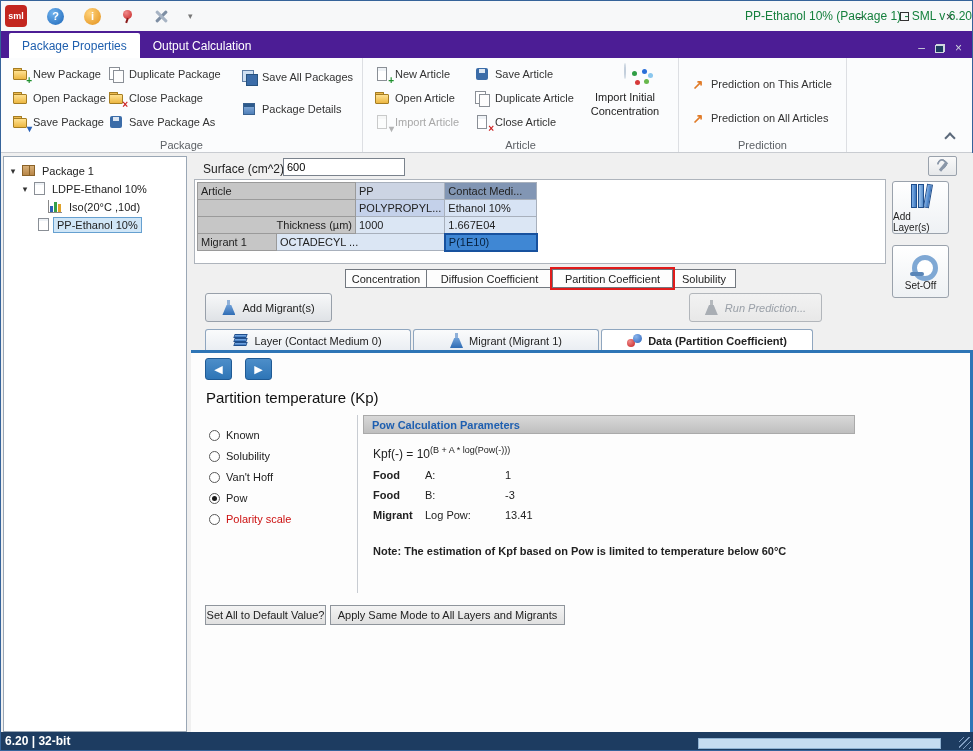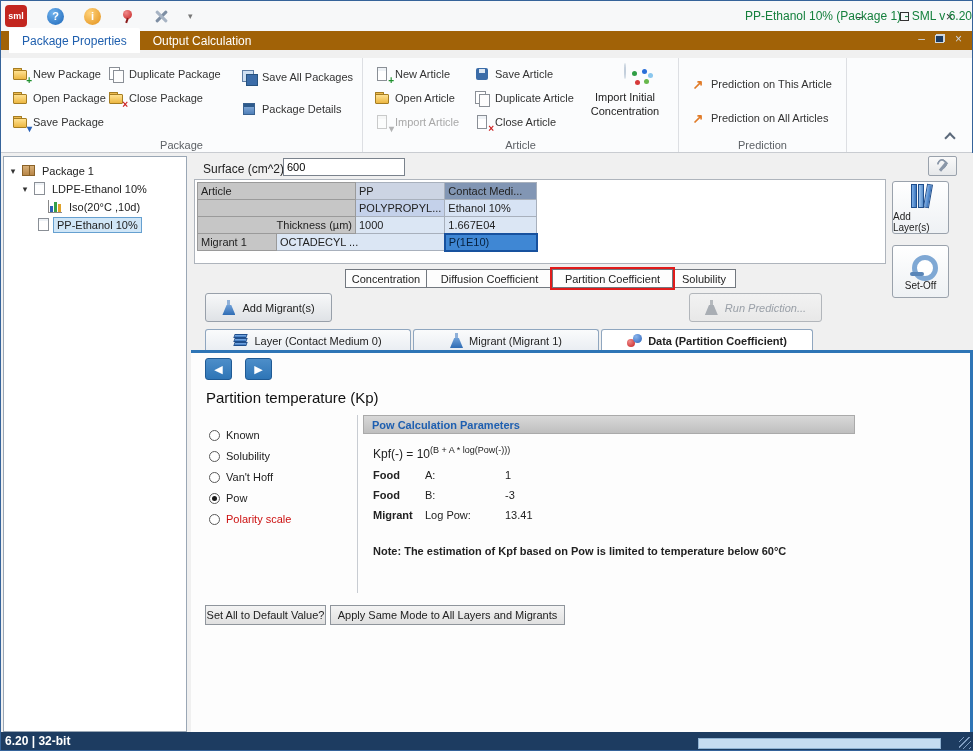--- a/index.html
+++ b/index.html
@@ -21,21 +21,21 @@
   .tools::before, .tools::after { content:""; position:absolute; left:7px; top:0; width:3px; height:15px; background:#7d8ea3; border-radius:1px; }
   .tools::before { transform:rotate(45deg); }
   .tools::after { transform:rotate(-45deg); background:#a7b4c4; }
   .dd { color:#777; font-size:9px; }
   .win-title { position:absolute; left:4px; right:0; text-align:right; font-size:12px; color:#15803d; pointer-events:none; }
   .win-ctrls { margin-left:auto; display:flex; height:30px; }
   .wc { width:45px; height:30px; display:flex; align-items:center; justify-content:center; color:#333; font-size:13px; }
   .wc .sq { width:9px; height:9px; border:1px solid #333; display:block; }
 
   
-  .tabstrip { position:absolute; left:0; top:30px; right:0; height:19px; background:#a16207; display:flex; align-items:center; }
+  .tabstrip { position:absolute; left:0; top:30px; right:0; height:27px; background:#4c1d95; display:flex; align-items:flex-end; }
   .tab { height:25px; padding:0 13px; display:flex; align-items:center; font-size:12px; white-space:nowrap; }
   .tab.active { background:#fff; color:#1f5fae; border-radius:2px 2px 0 0; margin-left:8px; }
   .tab.inactive { color:#fff; }
   .mdi-ctrls { margin-left:auto; display:flex; align-items:center; gap:10px; padding:0 10px 4px 0; }
   .mdi { color:#cfd6de; font-size:12px; line-height:1; }
   .mdi .dsq { width:10px; height:9px; position:relative; display:block; }
   .mdi .dsq::before { content:""; position:absolute; right:0; top:0; width:7px; height:6px; border:1px solid #cfd6de; }
   .mdi .dsq::after { content:""; position:absolute; left:0; bottom:0; width:7px; height:6px; border:1px solid #cfd6de; background:#1d3c61; }
 
   
@@ -230,20 +230,24 @@
         <div class="rcol" style="width:134px;">
           <div class="ritem">
             <span class="ico dup2"></span>
             <span>Duplicate Package</span>
           </div>
           <div class="ritem">
             <span class="ico folder">
                 <span class="bdg r">×</span>
               </span>
             <span>Close Package</span>
+          </div>
+          <div class="ritem">
+            <span class="ico floppy"></span>
+            <span>Save Package As</span>
           </div>
         </div>
         <div class="rcol" style="width:122px; padding-top:3px;">
           <div class="ritem">
             <span class="ico cards"></span>
             <span>Save All Packages</span>
           </div>
           <div class="ritem" style="margin-top:8px;">
             <span class="ico detail"></span>
             <span>Package Details</span>

